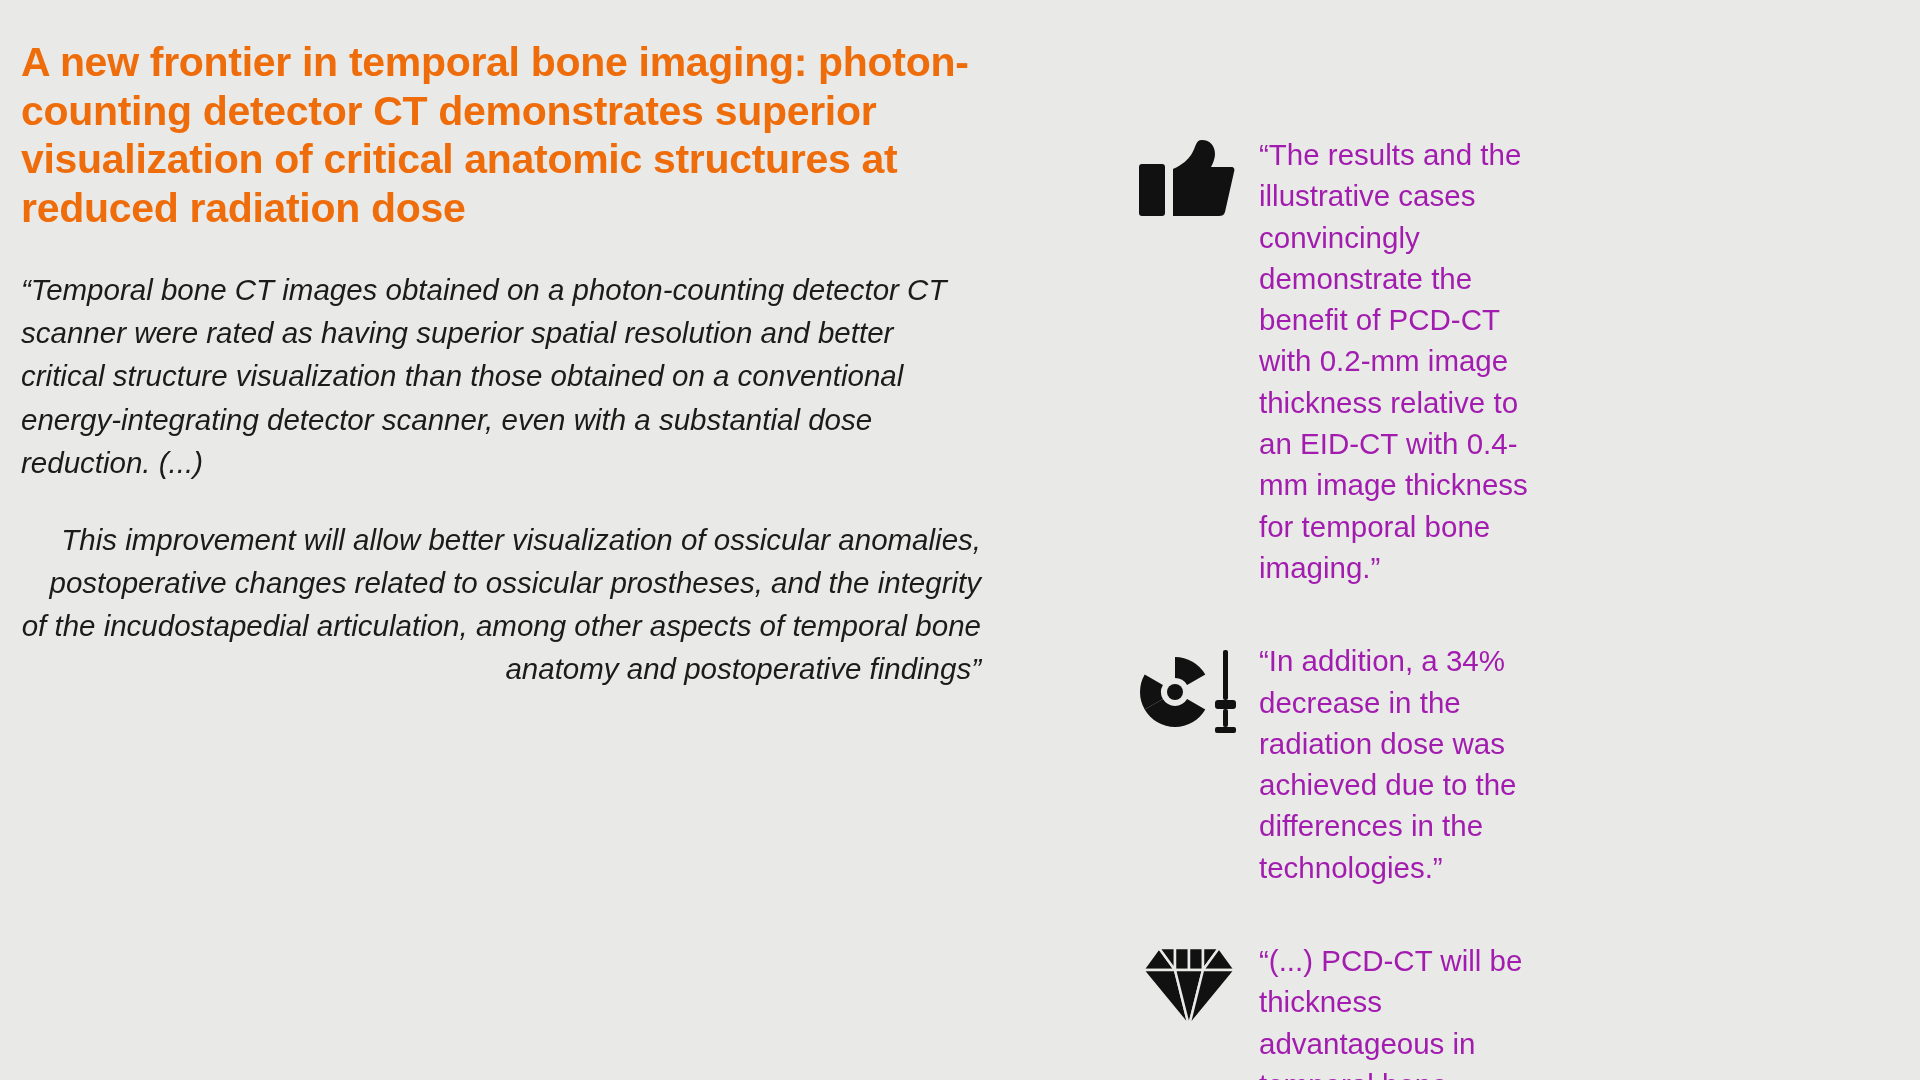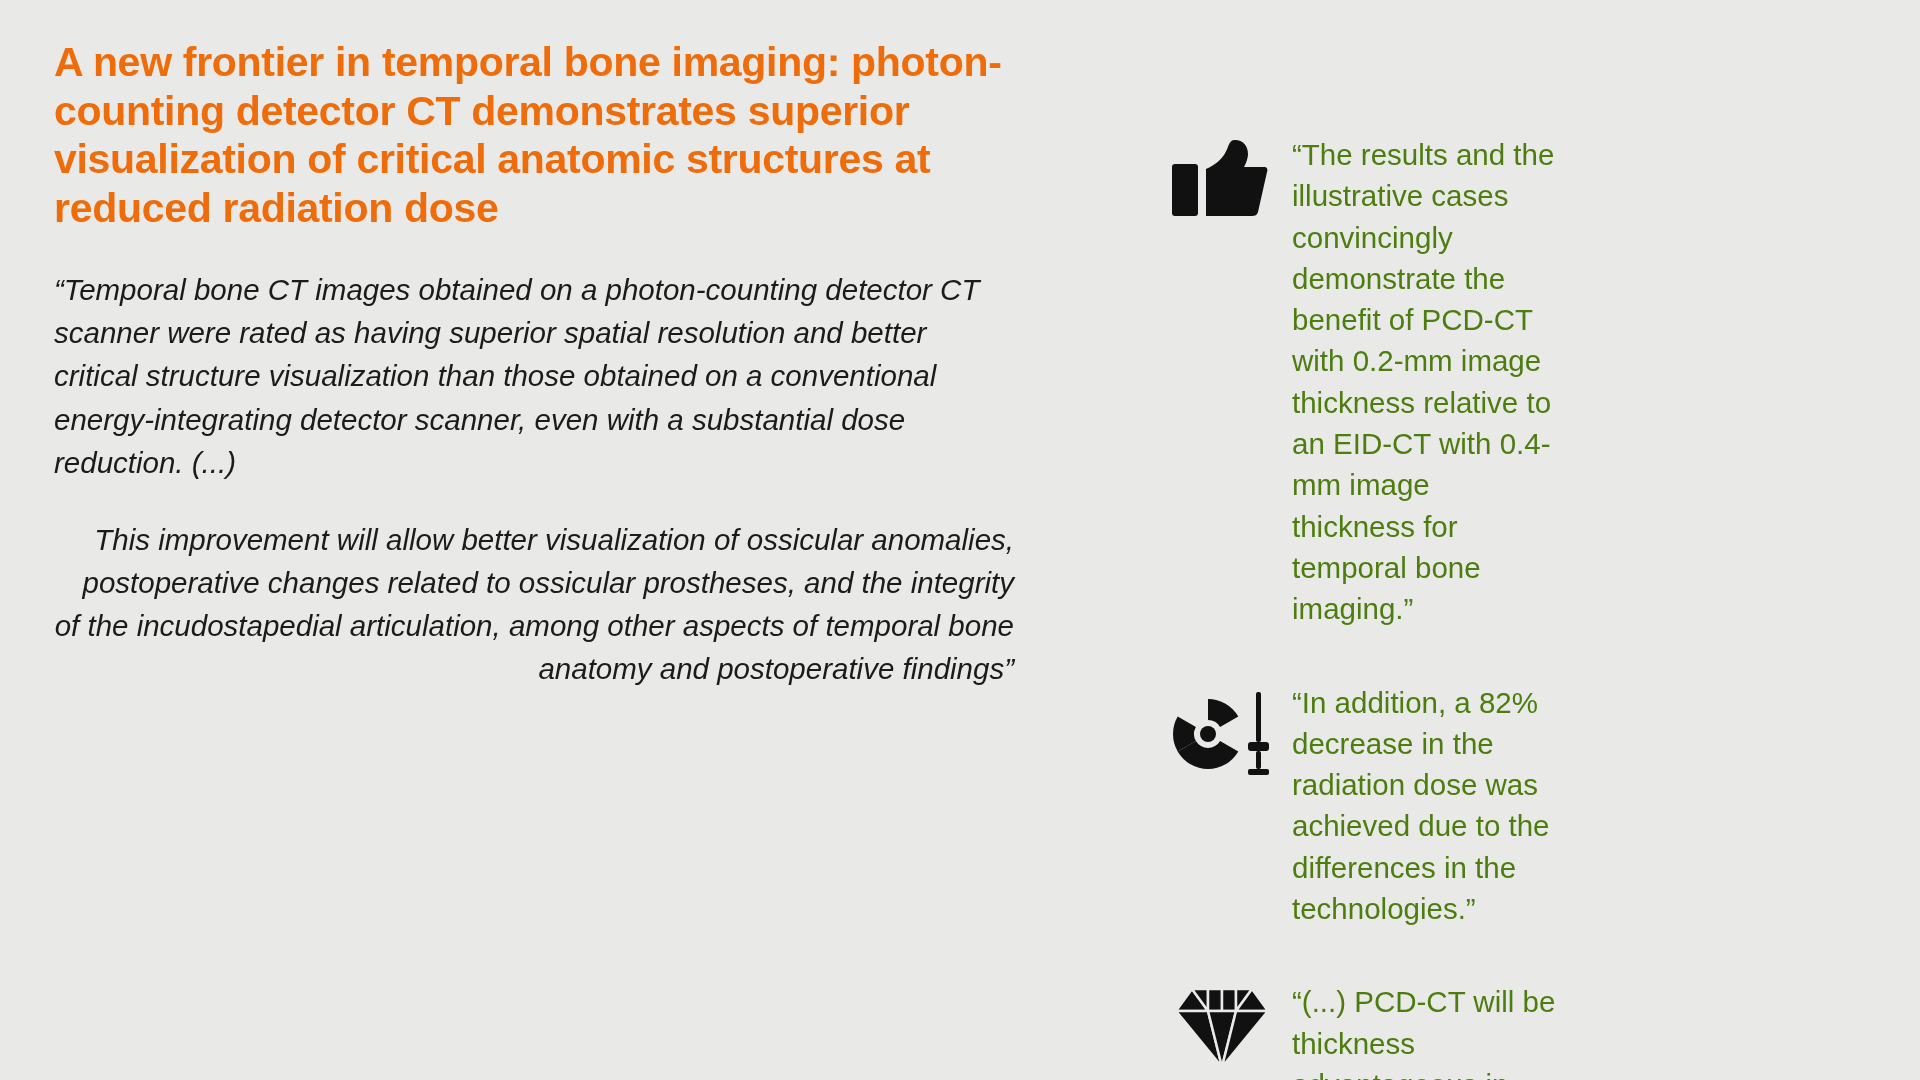--- a/index.html
+++ b/index.html
@@ -13,21 +13,21 @@
     font-family: "Liberation Sans", sans-serif;
     overflow: hidden;
   }
   .page {
     position: relative;
     width: 1600px;
     height: 1080px;
     box-sizing: border-box;
     display: flex;
     flex-direction: row;
-    padding: 38px 44px 0 52px;
+    padding: 38px 44px 0 19px;
   }
 
   
   .left-col {
     width: 1010px;
     box-sizing: border-box;
     padding-left: 2px;
     padding-right: 30px;
   }
   .headline {
@@ -73,21 +73,21 @@
     min-width: 120px;
     display: flex;
     justify-content: flex-start;
     align-items: flex-start;
     padding-top: 4px;
   }
   .quote-icon svg {
     display: block;
   }
   .quote-text {
-    color: #4d7c0f;
+    color: #a21caf;
     font-size: 29.5px;
     line-height: 1.40;
     max-width: 580px;
   }
 </style>
 </head>
 <body>
 
 <div class="page">
 
@@ -118,21 +118,21 @@
             <path d="M36 48 m-30.3 17.5 a35 35 0 0 1 0 -35 l18.2 10.5 a14 14 0 0 0 0 14 Z"></path>
             <path d="M36 48 m30.3 17.5 a35 35 0 0 1 -60.6 0 l18.2 -10.5 a14 14 0 0 0 24.2 0 Z"></path>
             <circle cx="36" cy="48" r="8"></circle>
             <rect x="84" y="6" width="5" height="50" rx="2"></rect>
             <rect x="76" y="56" width="21" height="9" rx="3"></rect>
             <rect x="84" y="65" width="5" height="18" rx="2"></rect>
             <rect x="76" y="83" width="21" height="6" rx="2"></rect>
           </g>
         </svg>
       </div>
-      <div class="quote-text">“In addition, a 82% decrease in the radiation dose was achieved due to the differences in the technologies.”</div>
+      <div class="quote-text">“In addition, a 34% decrease in the radiation dose was achieved due to the differences in the technologies.”</div>
     </div>
 
     <div class="quote-row">
       <div class="quote-icon">
         <svg width="100" height="86" viewBox="0 0 100 86" aria-hidden="true">
           <g fill="#111111" stroke="#e9e9e7" stroke-width="2.5" stroke-linejoin="round">
             <path d="M4 26 L20 4 L36 26 Z"></path>
             <path d="M20 4 L36 4 L36 26 Z" fill="#111111"></path>
             <path d="M36 4 L50 4 L50 26 L36 26 Z"></path>
             <path d="M50 4 L64 4 L64 26 L50 26 Z"></path>

